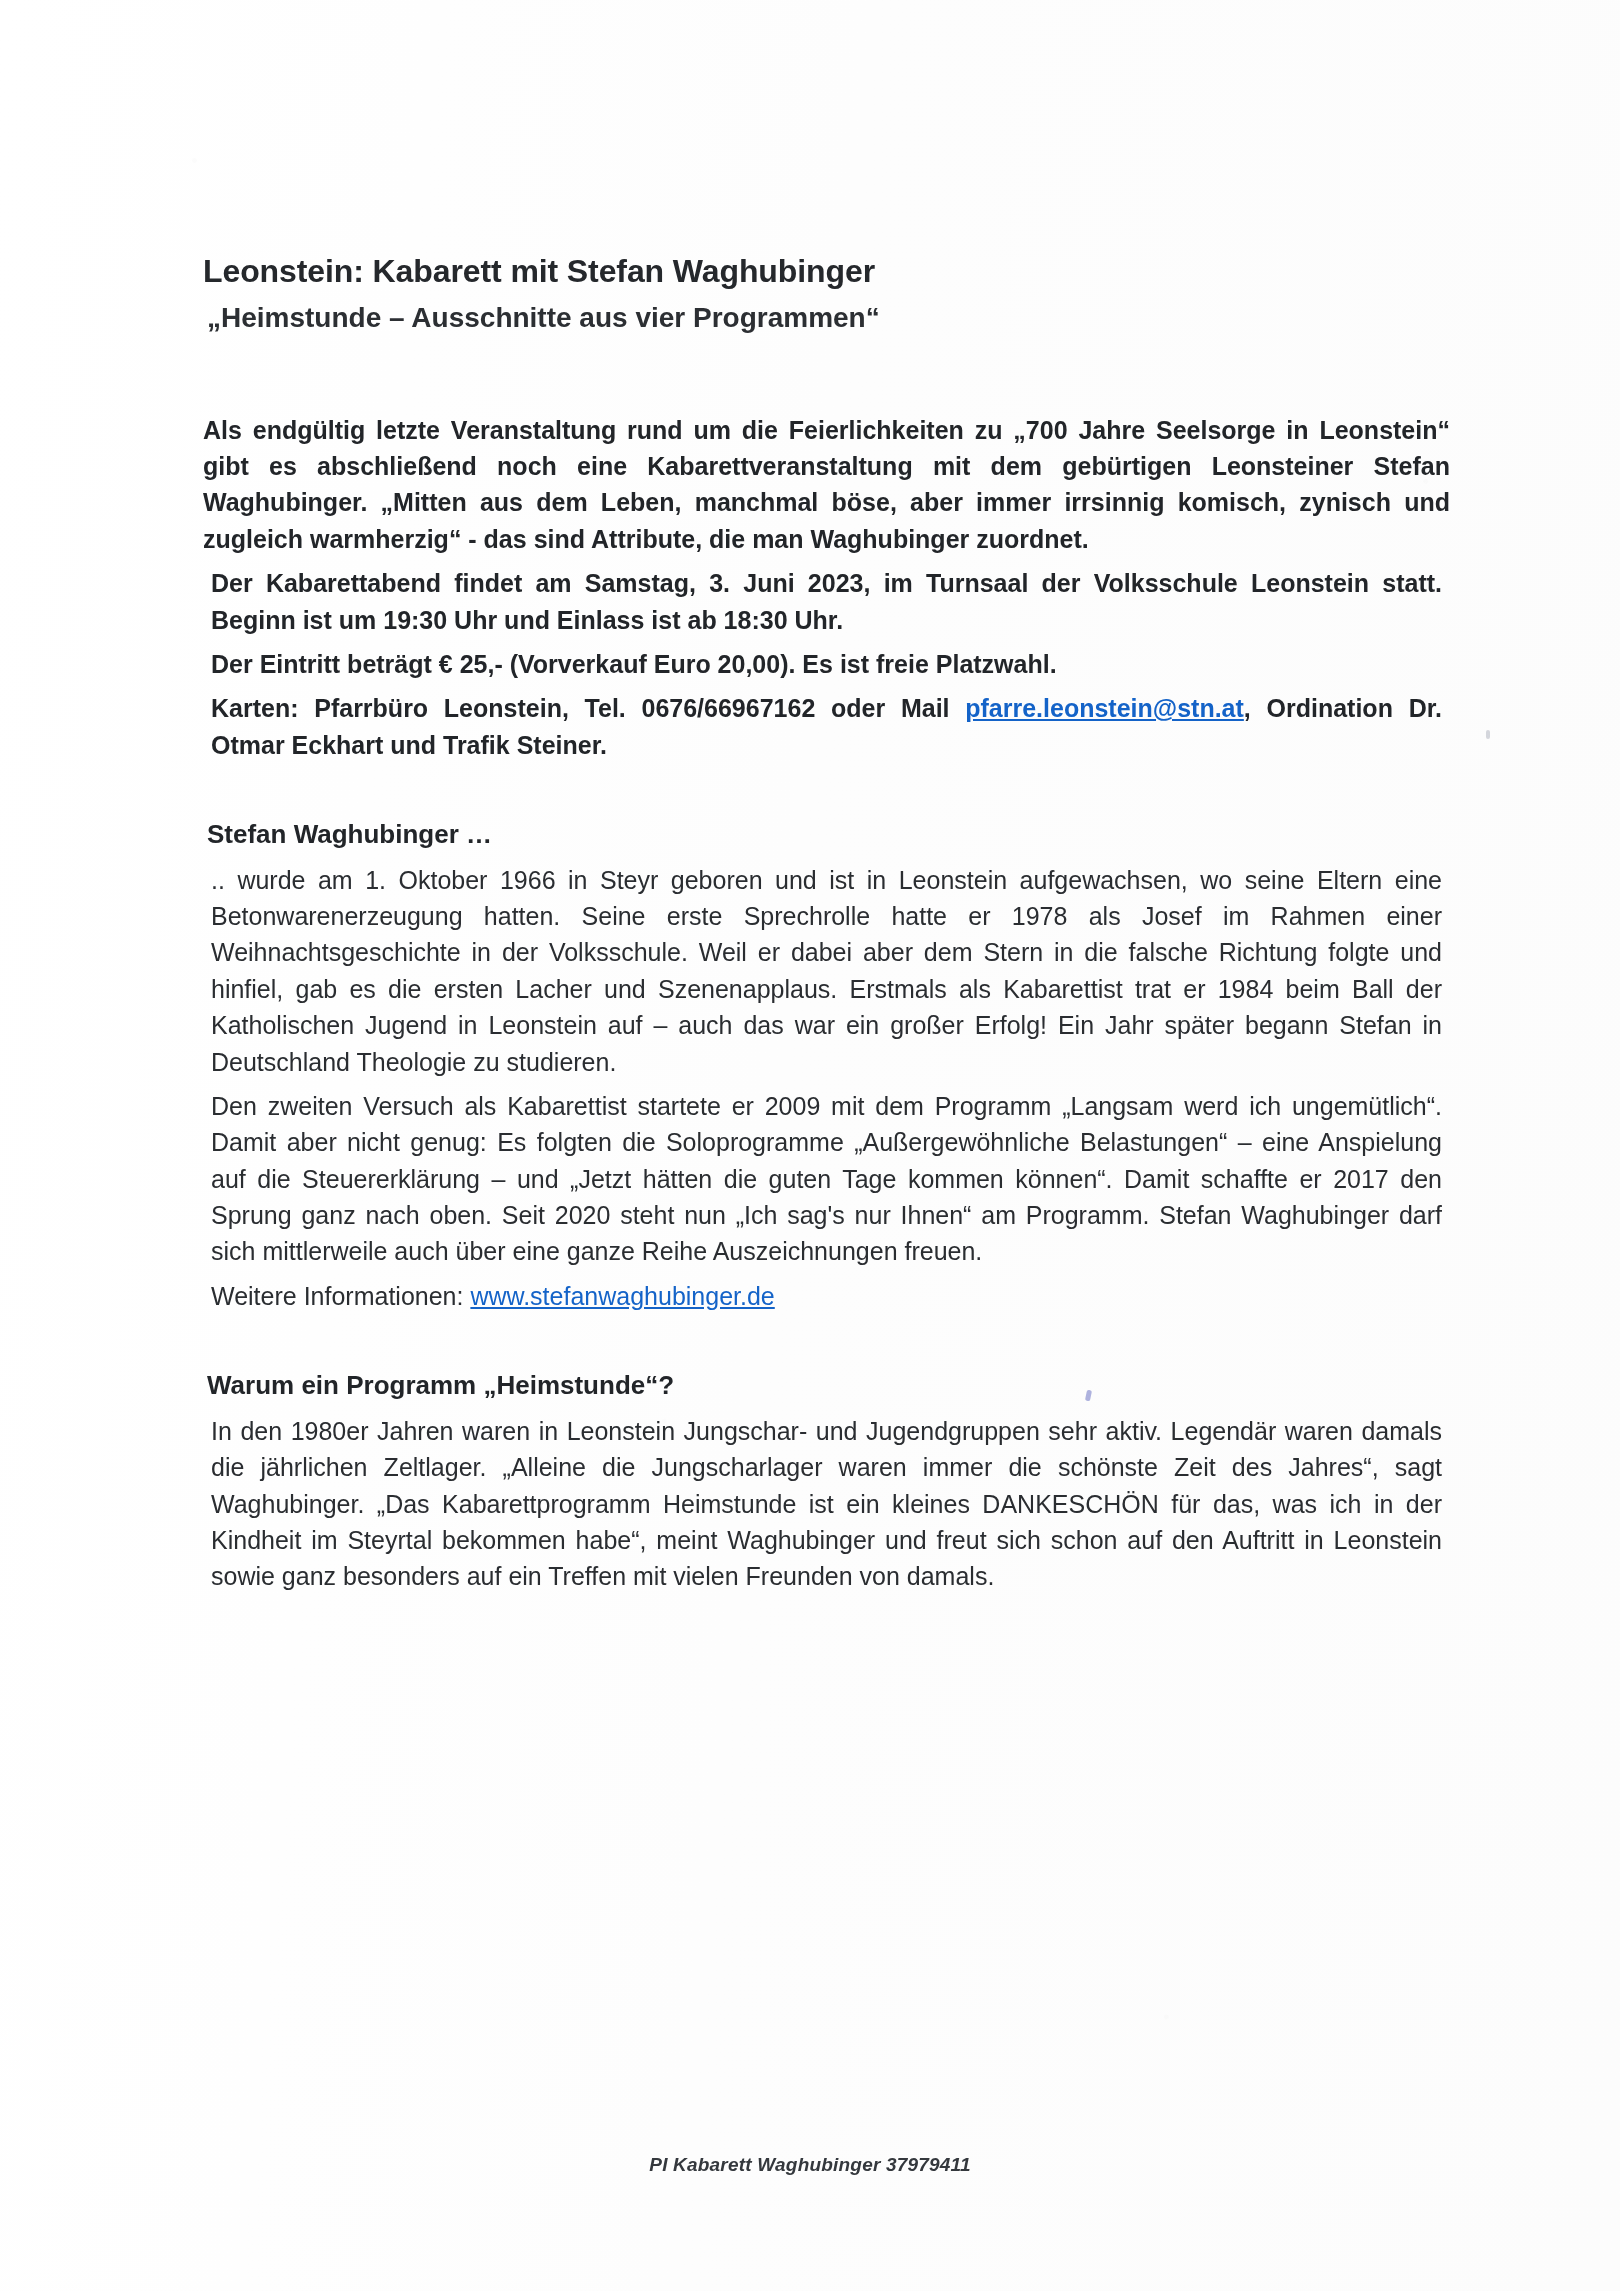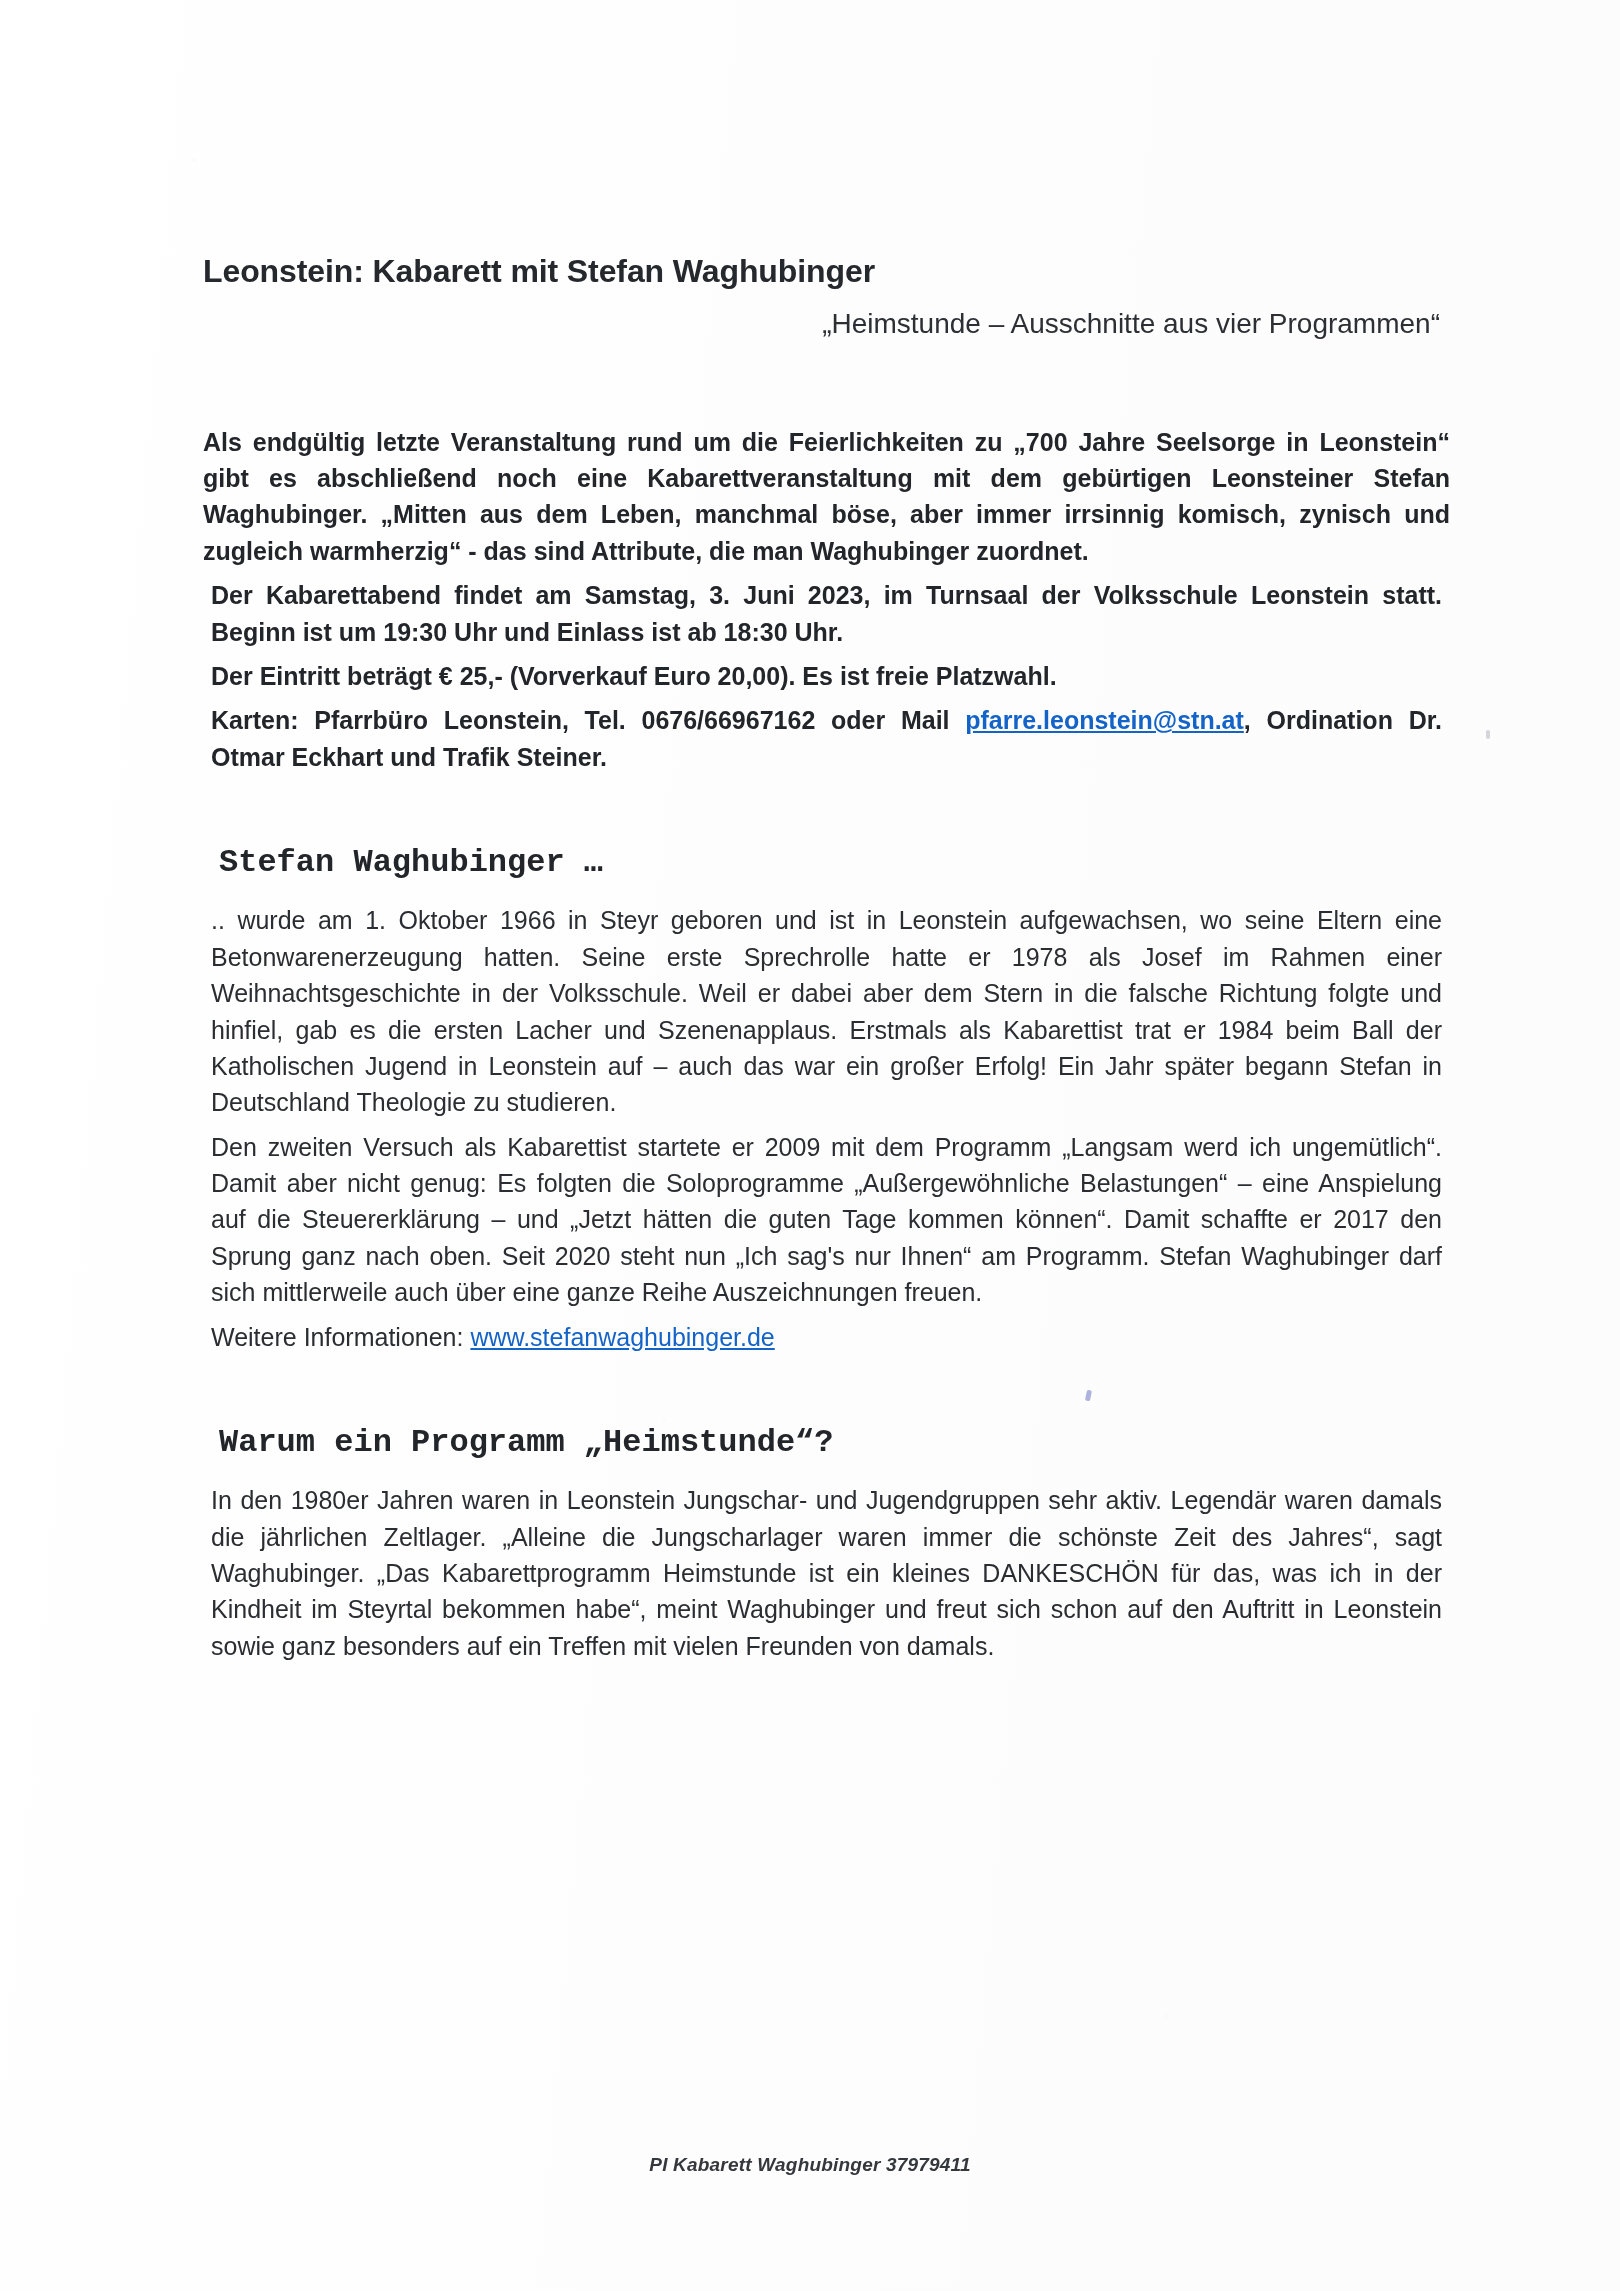--- a/index.html
+++ b/index.html
@@ -41,26 +41,25 @@
     font-size: 32px;
     font-weight: bold;
     color: #25282c;
     letter-spacing: -0.1px;
     line-height: 1.2;
     margin: 0;
     padding-top: 252px;
   }
   .doc-subtitle {
     font-size: 28px;
-    font-weight: normal;
+    font-weight: bold;
     color: #2c2f33;
     line-height: 1.3;
-    margin: 10px;
+    margin: 4px;
     padding-top: 5.9px;
-    text-align: right;
   }
 
   .lede {
     margin: 0;
     padding-top: 71px;
     font-size: 25px;
     font-weight: bold;
     color: #222529;
     line-height: 1.455;
     text-align: justify;
@@ -72,26 +71,25 @@
     font-weight: bold;
     color: #222529;
     line-height: 1.455;
     text-align: justify;
   }
 
   .section {
     padding-top: 41px;
   }
   .sec-head {
-    margin: 16px;
-    font-size: 32px;
+    margin: 4px;
+    font-size: 26px;
     font-weight: bold;
     color: #222529;
     line-height: 1.45;
-    font-family: Liberation Mono, monospace;
   }
   .body-text {
     margin: 8px;
     font-size: 25px;
     font-weight: normal;
     color: #2a2d31;
     line-height: 1.455;
     text-align: justify;
   }
   .body-text.last-left {

